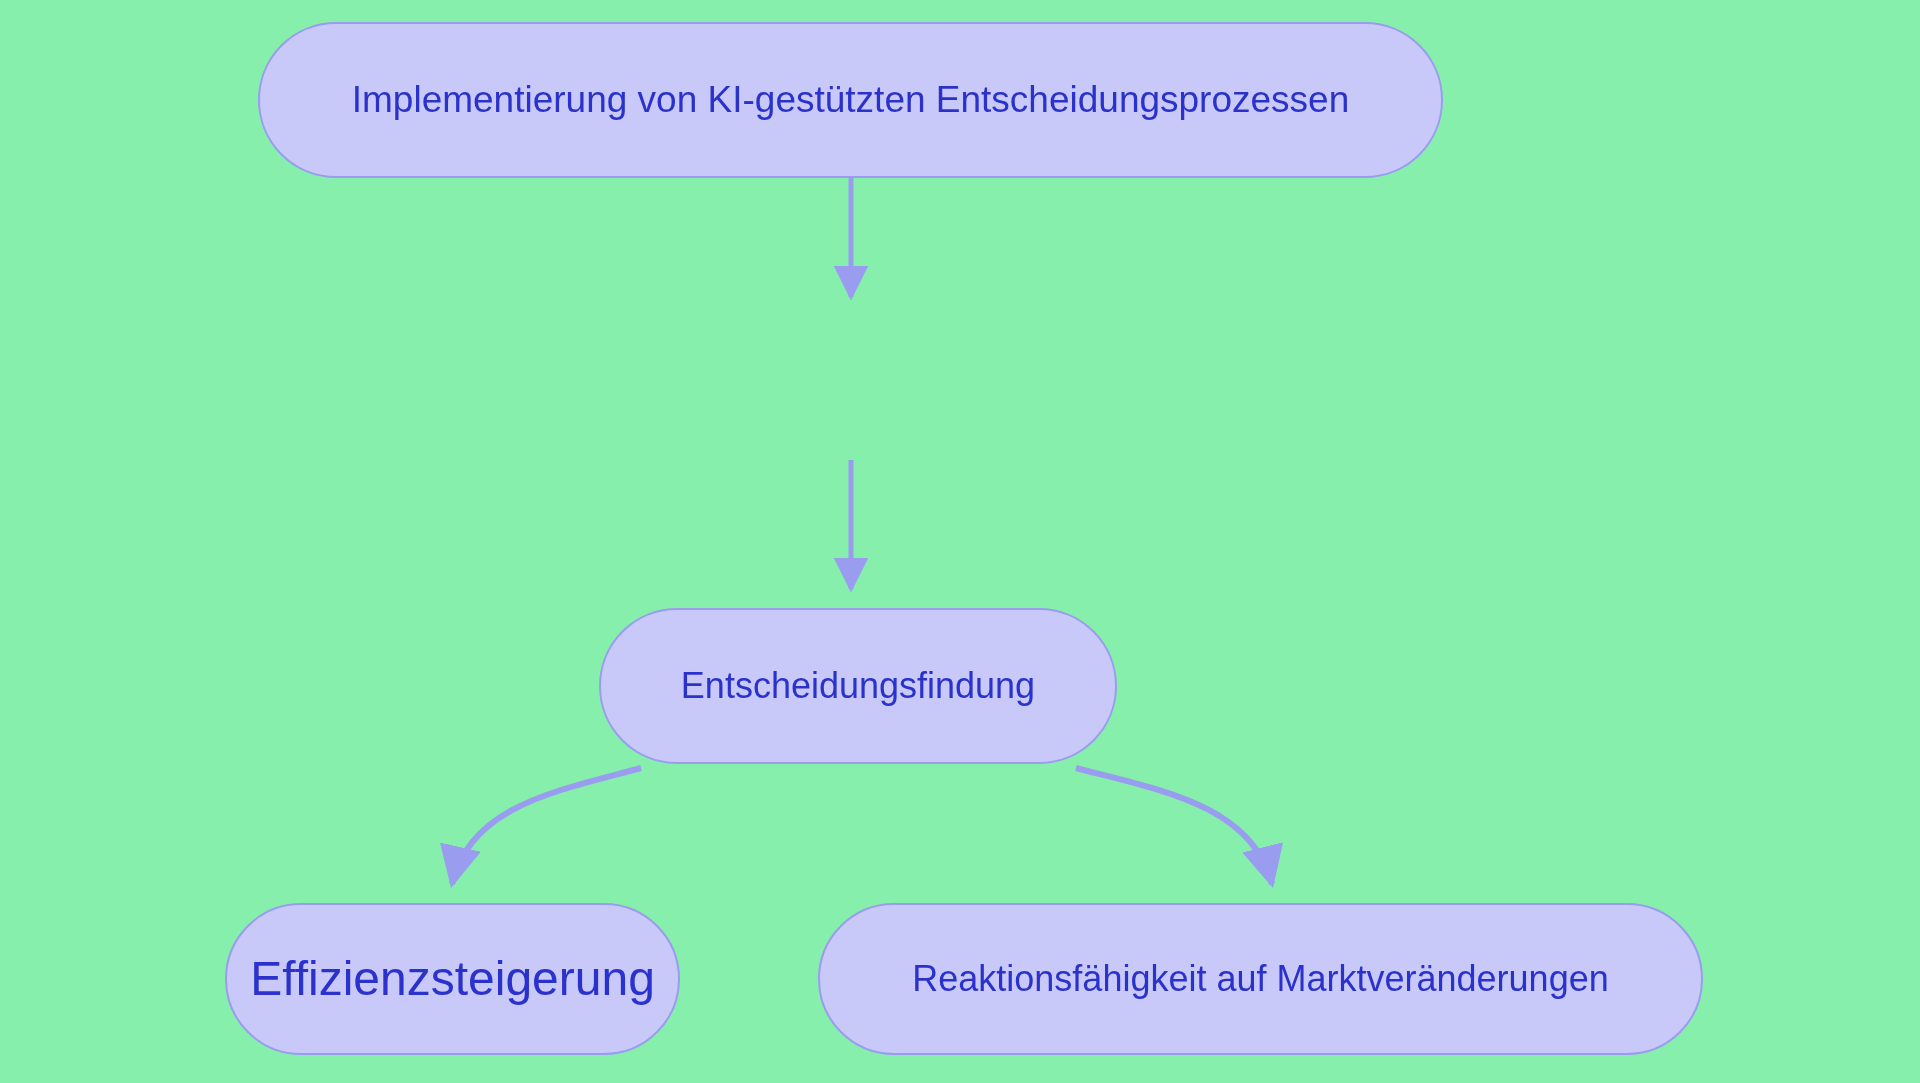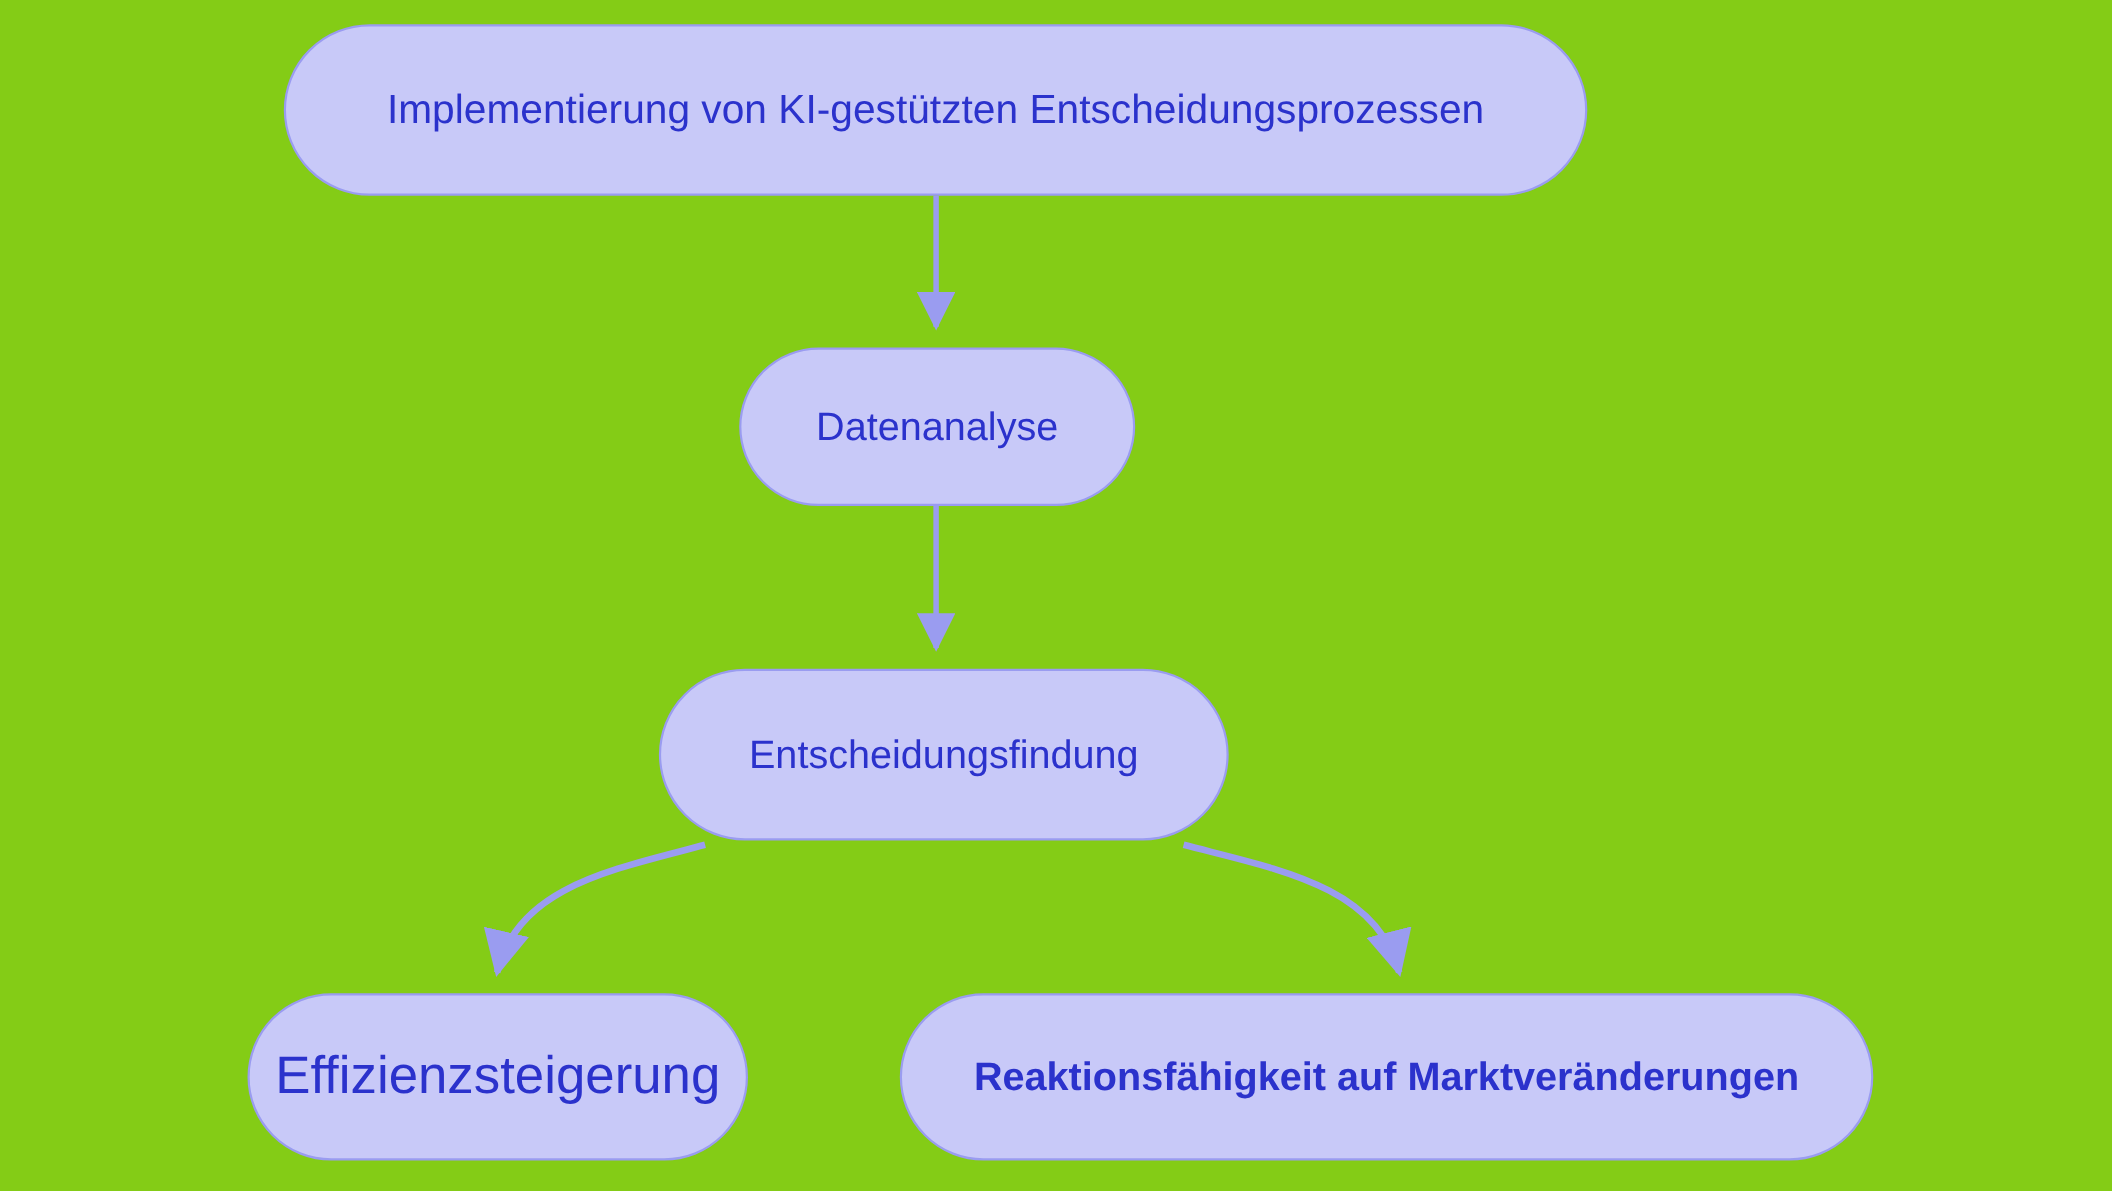--- a/index.html
+++ b/index.html
@@ -7,21 +7,21 @@
     padding: 0;
     background: #ffffff;
   }
   body {
     font-family: "Liberation Sans", sans-serif;
   }
   #flowchart-canvas {
     position: relative;
     width: 1920px;
     height: 1083px;
-    background: #84cc16;
+    background: #86efac;
     overflow: hidden;
   }
   #edge-layer {
     position: absolute;
     left: 0;
     top: 0;
     width: 1920px;
     height: 1083px;
   }
   .node {
@@ -67,21 +67,20 @@
     left: 225px; top: 903px;
     width: 455px; height: 152px;
     border-radius: 76px;
     font-size: 48px;
   }
   #node-reaktionsfaehigkeit {
     left: 818px; top: 903px;
     width: 885px; height: 152px;
     border-radius: 76px;
     font-size: 36px;
-    font-weight: bold;
   }
 </style>
 </head>
 <body>
 
 <div id="flowchart-canvas">
 
   <svg id="edge-layer" viewBox="0 0 1920 1083" xmlns="http://www.w3.org/2000/svg">
     <defs>
       <marker id="arrowhead" viewBox="0 0 10 10" refX="9" refY="5" markerWidth="7" markerHeight="7" orient="auto-start-reverse">
@@ -95,23 +94,20 @@
 
     <path d="M 641 768 C 560 790, 470 805, 452 884" fill="none" stroke="#9a9cf0" stroke-width="6" marker-end="url(#arrowhead)"></path>
 
     <path d="M 1076 768 C 1160 790, 1252 805, 1272 884" fill="none" stroke="#9a9cf0" stroke-width="6" marker-end="url(#arrowhead)"></path>
   </svg>
 
   <div class="node" id="node-root">
     <span class="node-label">Implementierung von KI-gestützten Entscheidungsprozessen</span>
   </div>
 
-  <div class="node" id="node-datenanalyse">
-    <span class="node-label">Datenanalyse</span>
-  </div>
 
   <div class="node" id="node-entscheidungsfindung">
     <span class="node-label">Entscheidungsfindung</span>
   </div>
 
   <div class="node" id="node-effizienzsteigerung">
     <span class="node-label">Effizienzsteigerung</span>
   </div>
 
   <div class="node" id="node-reaktionsfaehigkeit">

